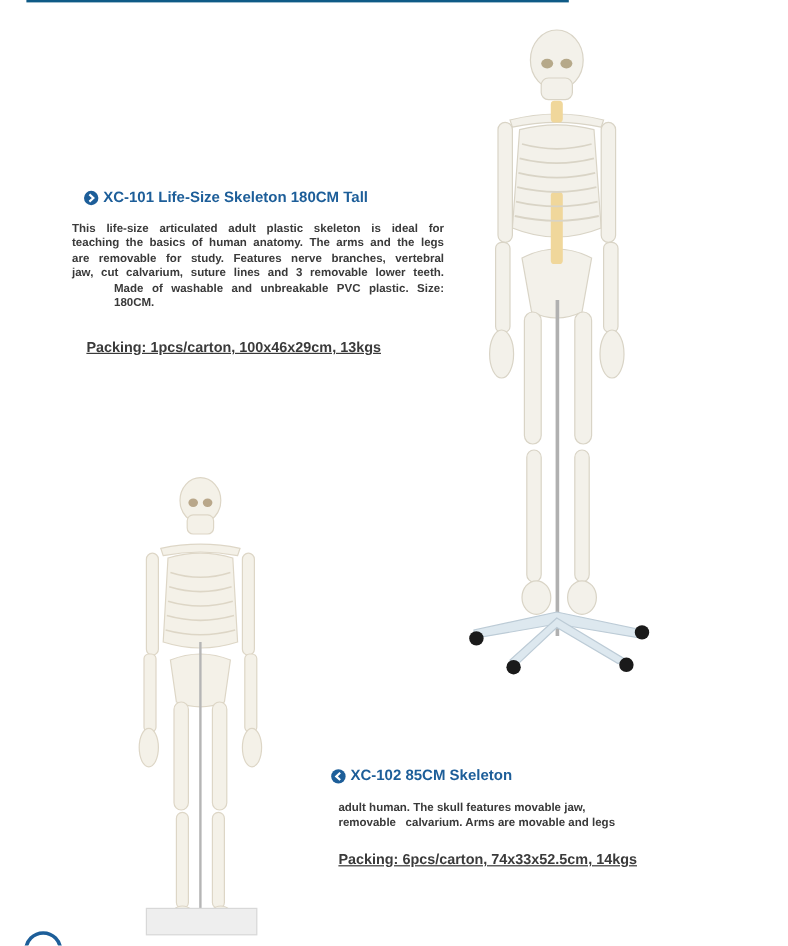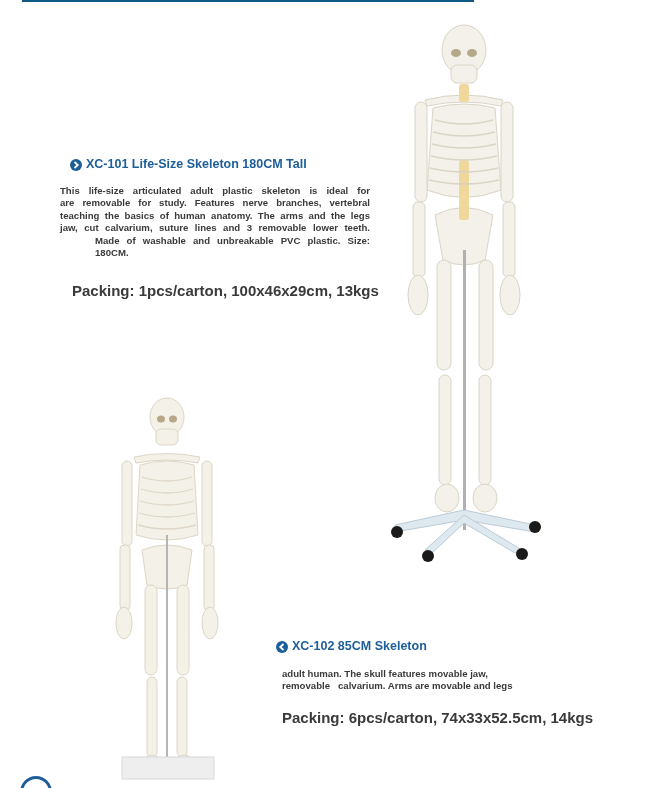--- a/index.html
+++ b/index.html
@@ -23,21 +23,21 @@
     .bullet svg { position: absolute; left: 0; top: 0; }
     .desc {
       position: absolute; color: #3a3a3a; font-weight: bold; font-size: 9.6px;
       line-height: 12.4px;
     }
     .desc.justify { text-align: justify; }
     .desc .line { display: block; }
     .desc.justify .line { text-align-last: justify; }
     .desc.justify .line.last { text-align-last: left; padding-left: 35px; }
     .packing {
-      position: absolute; color: #3a3a3a; font-weight: bold; font-size: 15px; white-space: nowrap;
+      position: absolute; color: #3a3a3a; font-weight: bold; font-size: 12px; white-space: nowrap; text-decoration: underline;
     }
     .photo { position: absolute; }
     .bottom-arc {
       position: absolute; left: 20px; top: 776px; width: 32px; height: 32px;
       border: 3px solid #1d5e99; border-radius: 50%; box-sizing: border-box;
     }
   </style>
 </head>
 <body>
 
@@ -47,22 +47,22 @@
   <span class="bullet">
     <svg width="12" height="12" viewBox="0 0 12 12">
         <path d="M4.5 3 L7.8 6 L4.5 9" stroke="#fff" stroke-width="1.8" fill="none"></path>
       </svg>
   </span>
   <span>XC-101 Life-Size Skeleton 180CM Tall</span>
 </div>
 
 <div class="desc justify" style="left:60px; top:185px; width:310px;">
   <span class="line">This life-size articulated adult plastic skeleton is ideal for</span>
+  <span class="line">teaching the basics of human anatomy. The arms and the legs</span>
   <span class="line">are removable for study. Features nerve branches, vertebral</span>
-  <span class="line">teaching the basics of human anatomy. The arms and the legs</span>
   <span class="line">jaw, cut calvarium, suture lines and 3 removable lower teeth.</span>
   <span class="line last">Made of washable and unbreakable PVC plastic. Size: 180CM.</span>
 </div>
 
 <div class="packing" style="left:72px; top:282px;">Packing: 1pcs/carton, 100x46x29cm, 13kgs</div>
 
 <svg class="photo" style="left:385px; top:20px;" width="170" height="545" viewBox="0 0 170 545">
   <g fill="#f3f1ea" stroke="#d9d4c6" stroke-width="1">
 
     <ellipse cx="79" cy="30" rx="22" ry="25"></ellipse>

